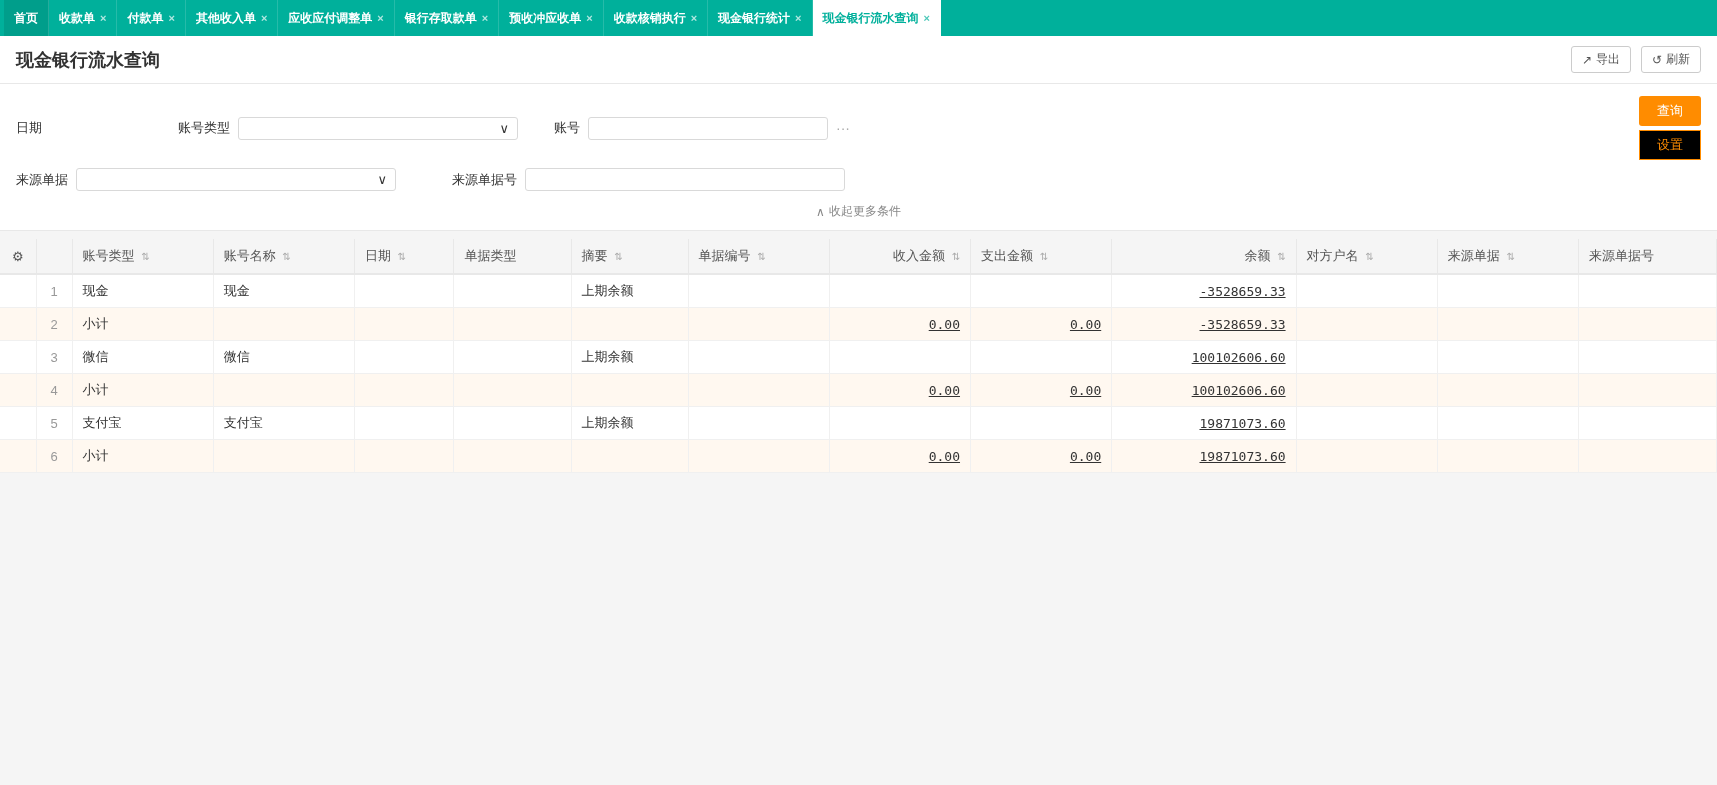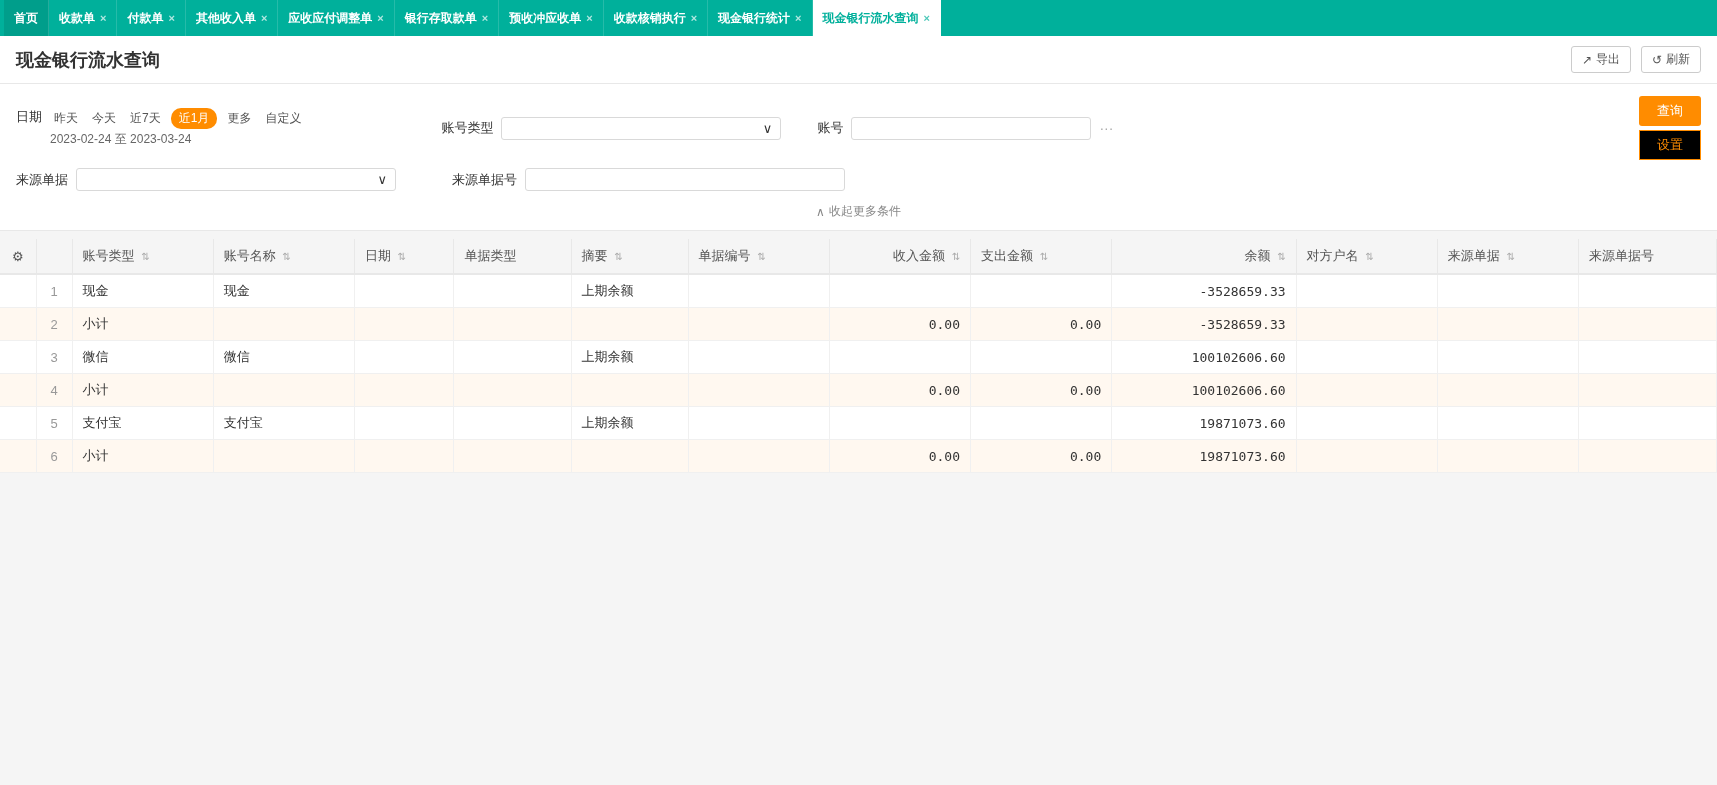--- a/index.html
+++ b/index.html
@@ -205,20 +205,21 @@
     }
     tbody td {
       padding: 7px 10px;
       color: #333;
       border-right: 1px solid #f0f0f0;
       white-space: nowrap;
     }
     tbody td.number {
       text-align: right;
       font-family: monospace;
+      text-decoration: underline;
     }
     .row-num {
       color: #999;
       text-align: center;
     }
     .gear-col {
       width: 36px;
       text-align: center;
     }
     .gear-icon-cell {
@@ -283,31 +284,20 @@
       <span>刷新</span>
     </button>
   </div>
 </div>
 
 <div class="filter-area">
   <div class="filter-row">
 
     <div style="display:flex;align-items:flex-start;gap:8px;">
       <span class="filter-label">日期</span>
-      <div style="display:flex;flex-direction:column;gap:2px;">
-        <div class="date-options">
-          <span class="date-opt">昨天</span>
-          <span class="date-opt">今天</span>
-          <span class="date-opt">近7天</span>
-          <span class="date-opt active">近1月</span>
-          <span class="date-opt">更多</span>
-          <span class="date-opt">自定义</span>
-        </div>
-        <div class="date-range">2023-02-24 至 2023-03-24</div>
-      </div>
     </div>
 
     <div style="display:flex;align-items:center;gap:8px;margin-left:120px;">
       <span class="filter-label">账号类型</span>
       <div class="filter-select" style="min-width:280px;">
         <span></span>
         <span>∨</span>
       </div>
     </div>
 

